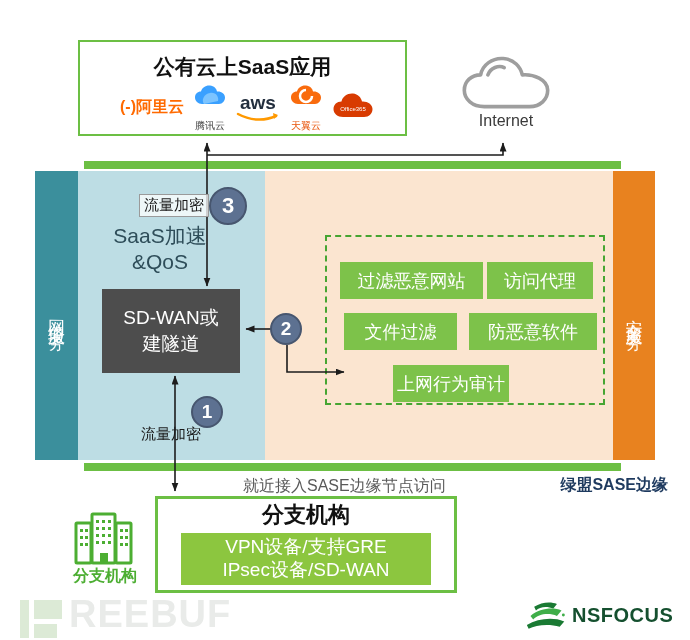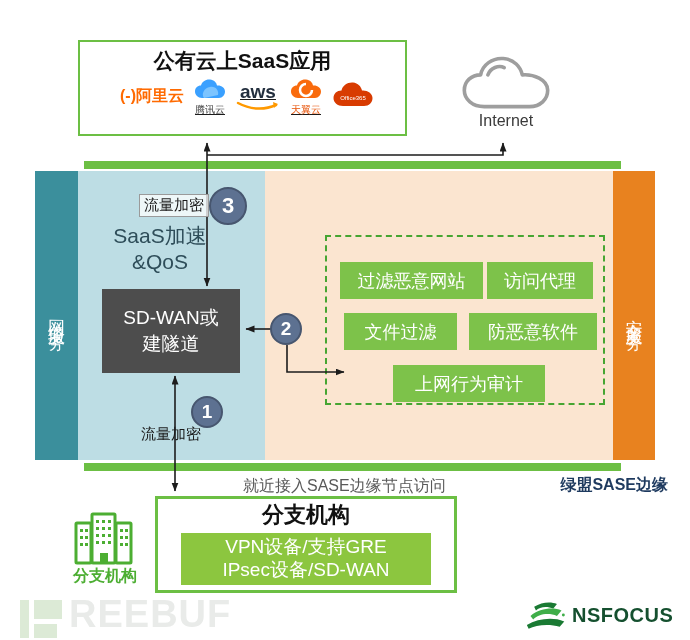--- a/index.html
+++ b/index.html
@@ -4,25 +4,25 @@
 <style>
   html,body{margin:0;padding:0;background:#fff;}
   #canvas{
     position:relative;width:690px;height:640px;background:#fff;overflow:hidden;
     font-family:"Liberation Sans","DejaVu Sans",sans-serif;color:#1a1a1a;
   }
   .abs{position:absolute;}
 
   
   .saas-box{left:78px;top:40px;width:329px;height:96px;border:2px solid #6cbf44;background:#fff;box-sizing:border-box;}
-  .saas-title{margin-top:5px;text-align:center;font-size:21px;font-weight:bold;color:#111;}
+  .saas-title{margin-top:11px;text-align:center;font-size:21px;font-weight:bold;color:#111;}
   .logo-row{display:flex;justify-content:center;align-items:center;gap:9px;margin-top:3px;padding-left:9px;}
-  .logo-col{display:flex;flex-direction:column;align-items:center;line-height:1;text-decoration:underline;}
+  .logo-col{display:flex;flex-direction:column;align-items:center;line-height:1;}
   .ali-logo{font-size:16px;font-weight:bold;color:#ff6a00;white-space:nowrap;}
-  .logo-sub{font-size:10px;color:#444;margin-top:5px;white-space:nowrap;}
+  .logo-sub{font-size:10px;color:#444;margin-top:15px;white-space:nowrap;}
   .aws-word{font-size:19px;font-weight:bold;color:#232f3e;letter-spacing:0;}
   .tianyi-sub{color:#e8540a;}
 
   
   .inet-label{left:458px;top:112px;width:96px;text-align:center;font-size:16px;color:#3a3a3a;}
   .inet-edge{left:548px;top:138px;width:120px;text-align:right;font-size:16px;font-weight:bold;color:#1e3a5f;}
   .sase-edge{left:548px;top:475px;width:120px;text-align:right;font-size:16px;font-weight:bold;color:#1e3a5f;}
 
   
   .bar{left:84px;width:537px;height:8px;background:#6cbf44;}
@@ -48,21 +48,21 @@
   .step1{left:191px;top:396px;width:32px;height:32px;font-size:19px;}
   .step2{left:270px;top:313px;width:32px;height:32px;font-size:19px;}
 
   
   .dashed-box{left:325px;top:235px;width:280px;height:170px;border:2px dashed #46a532;box-sizing:border-box;}
   .fn{background:#7dc24a;color:#fff;font-size:18px;display:flex;align-items:center;justify-content:center;z-index:3;}
   .fn1{left:340px;top:262px;width:143px;height:37px;}
   .fn2{left:487px;top:262px;width:106px;height:37px;}
   .fn3{left:344px;top:313px;width:113px;height:37px;}
   .fn4{left:469px;top:313px;width:128px;height:37px;}
-  .fn5{left:393px;top:365px;width:152px;height:37px;}
+  .fn5{left:393px;top:365px;width:116px;height:37px;}
 
   .access-note{left:243px;top:476px;font-size:16px;color:#595959;}
 
   
   .branch-box{left:155px;top:496px;width:302px;height:97px;border:3px solid #6cbf44;background:#fff;box-sizing:border-box;z-index:4;}
   .branch-title{text-align:center;font-size:22px;font-weight:bold;color:#111;margin-top:1px;}
   .device-box{width:250px;margin:3px auto 0;background:#8cc63f;color:#fff;text-align:center;
     font-size:19px;line-height:1.2;padding:3px 0;}
 
   .branch-icon-label{left:66px;top:566px;width:78px;text-align:center;font-size:16px;font-weight:bold;color:#4cae32;}

